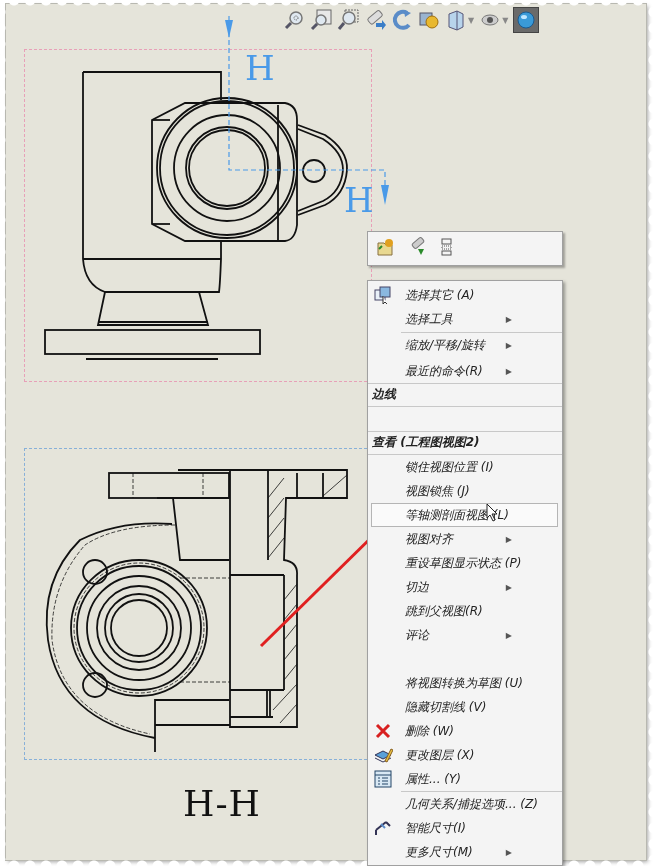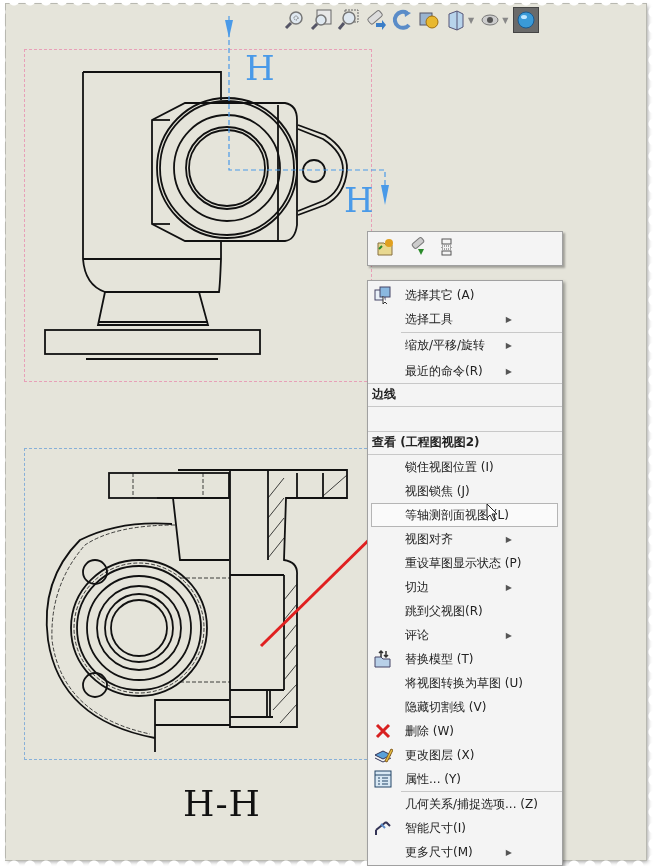--- a/index.html
+++ b/index.html
@@ -23,21 +23,21 @@
   .view-box{position:absolute;border:1px dashed;}
   svg.drawing{position:absolute;left:0;top:0;}
 
   .section-label{position:absolute;left:183px;top:783px;font-family:"DejaVu Serif",serif;font-size:36px;color:#111;letter-spacing:1px;}
   .cut-label{position:absolute;font-family:"DejaVu Serif",serif;color:#4a9ae8;font-size:34px;}
 
   .ctx-toolbar{position:absolute;left:367px;top:231px;width:196px;height:35px;background:#f4f4f4;border:1px solid #a0a0a0;
     box-shadow:2px 2px 2px rgba(0,0,0,.3);display:flex;align-items:center;gap:12px;padding-left:8px;box-sizing:border-box;}
   .menu{position:absolute;left:367px;top:280px;width:196px;height:586px;background:#f4f4f4;border:1px solid #a0a0a0;
     box-shadow:2px 2px 3px rgba(0,0,0,.35);box-sizing:border-box;}
-  .mi{position:absolute;left:0;width:156px;height:24px;display:flex;align-items:center;font-size:12px;color:#222;}
+  .mi{position:absolute;left:0;width:156px;height:24px;display:flex;align-items:center;font-size:12px;color:#222;font-style:italic;}
   .mi .ico{position:absolute;left:4px;width:22px;height:22px;display:flex;align-items:center;justify-content:center;}
   .mi .lbl{position:absolute;left:37px;white-space:nowrap;}
   .mi .arrow{position:absolute;right:12px;font-size:8px;color:#555;}
   .mi.header{font-weight:bold;}
   .mi.header .lbl{left:4px;}
   .mi.hover .hl{position:absolute;left:3px;top:0;width:185px;height:22px;border:1px solid #b5b5b5;background:#fafafa;}
   .sep{position:absolute;height:1px;background:#c8c8c8;}
 </style>
 </head>
 <body>
@@ -291,29 +291,20 @@
     <span class="lbl">切边</span>
     <span class="arrow">▶</span>
   </div>
   <div class="mi" style="top:318px;padding-left:27px;">
     <span class="lbl">跳到父视图(R)</span>
   </div>
   <div class="mi" style="top:342px;">
     <span class="lbl">评论</span>
     <span class="arrow">▶</span>
   </div>
-  <div class="mi" style="top:366px;">
-    <span class="ico">
-      <svg width="20" height="20">
-          <path d="M2 8 L8 8 L10 10 L17 10 L17 18 L2 18Z" fill="#b8d0e8" stroke="#446"></path>
-          <path d="M8 2 L8 8 M6 4 L8 2 L10 4 M13 8 L13 2 M11 6 L13 8 L15 6" stroke="#333" fill="none" stroke-width="1.5"></path>
-        </svg>
-    </span>
-    <span class="lbl">替换模型 (T)</span>
-  </div>
   <div class="mi" style="top:390px;">
     <span class="lbl">将视图转换为草图 (U)</span>
   </div>
   <div class="mi" style="top:414px;">
     <span class="lbl">隐藏切割线 (V)</span>
   </div>
   <div class="mi" style="top:438px;">
     <span class="ico">
       <svg width="18" height="18">
           <path d="M3 3 L15 15 M15 3 L3 15" stroke="#d82020" stroke-width="3"></path>

